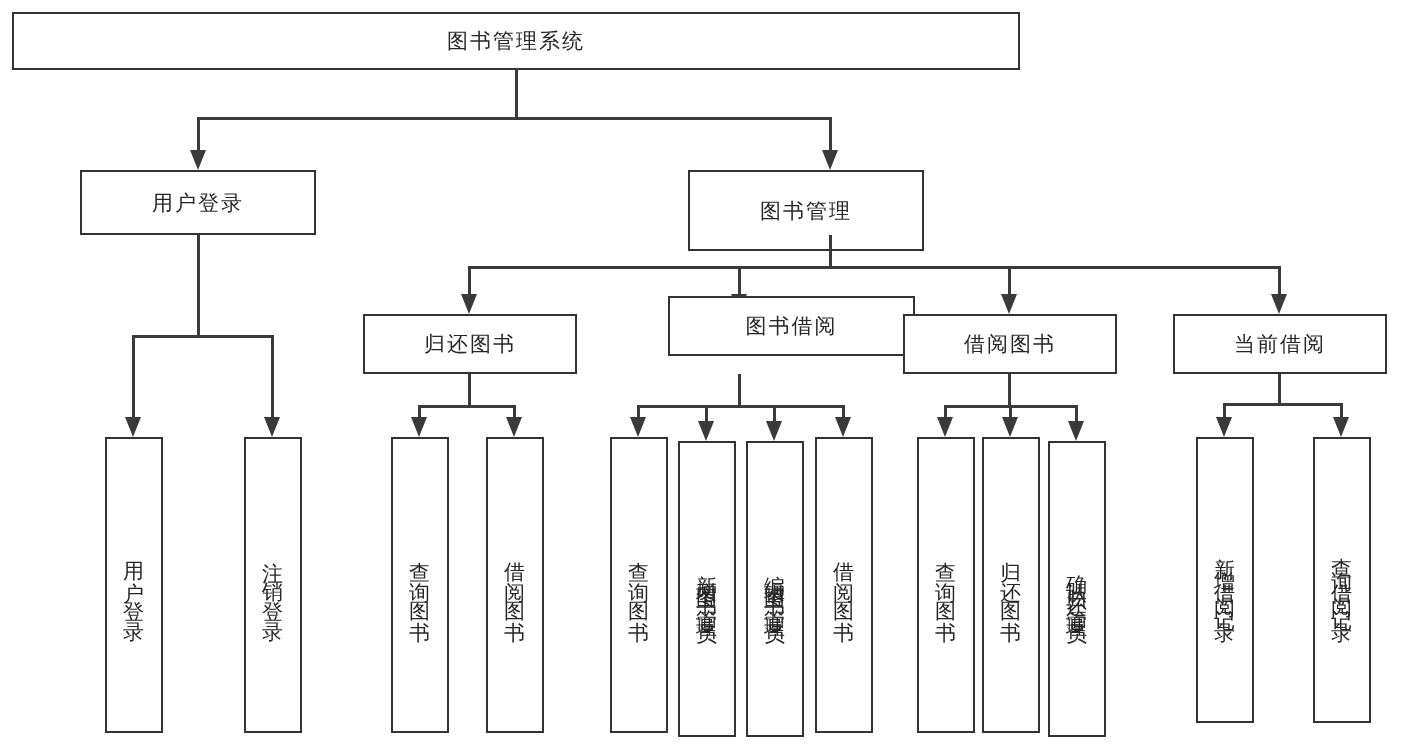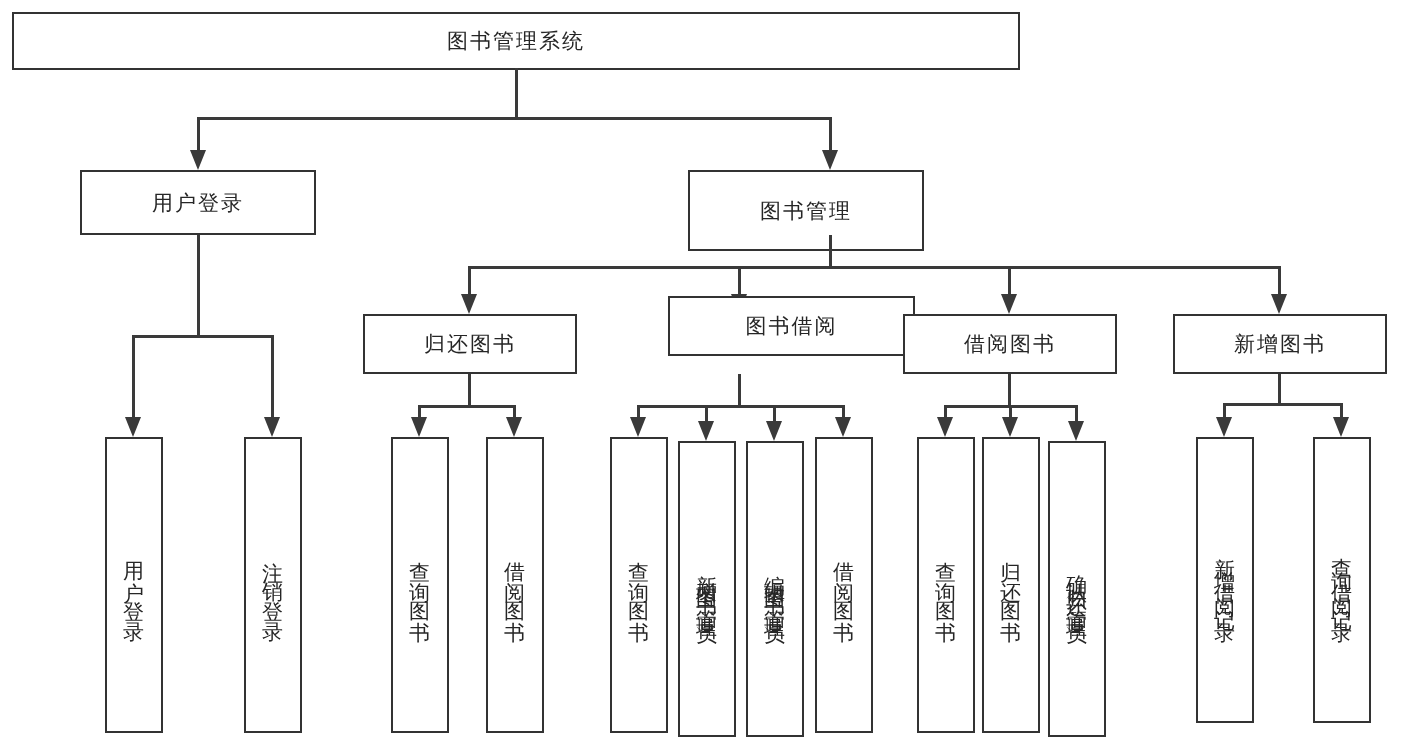--- a/index.html
+++ b/index.html
@@ -53,21 +53,21 @@
   <div class="vline" style="left:738px;top:266px;height:28px;"></div>
   <div class="arrow" style="left:731px;top:294px;"></div>
   <div class="vline" style="left:1008px;top:266px;height:28px;"></div>
   <div class="arrow" style="left:1001px;top:294px;"></div>
   <div class="vline" style="left:1278px;top:266px;height:28px;"></div>
   <div class="arrow" style="left:1271px;top:294px;"></div>
 
   <div class="box" style="left:363px;top:314px;width:214px;height:60px;">归还图书</div>
   <div class="box" style="left:633px;top:296px;width:247px;height:60px;margin-left:35px;">图书借阅</div>
   <div class="box" style="left:903px;top:314px;width:214px;height:60px;">借阅图书</div>
-  <div class="box" style="left:1173px;top:314px;width:214px;height:60px;">新增图书</div>
+  <div class="box" style="left:1173px;top:314px;width:214px;height:60px;">当前借阅</div>
 
   <div class="vline" style="left:468px;top:374px;height:33px;"></div>
   <div class="hline" style="left:418px;top:405px;width:98px;"></div>
   <div class="vline" style="left:418px;top:405px;height:13px;"></div>
   <div class="arrow" style="left:411px;top:417px;"></div>
   <div class="vline" style="left:513px;top:405px;height:13px;"></div>
   <div class="arrow" style="left:506px;top:417px;"></div>
 
   <div class="box vbox sp-lg" style="left:391px;top:437px;width:58px;height:296px;">查询图书</div>
   <div class="box vbox sp-lg" style="left:486px;top:437px;width:58px;height:296px;">借阅图书</div>

